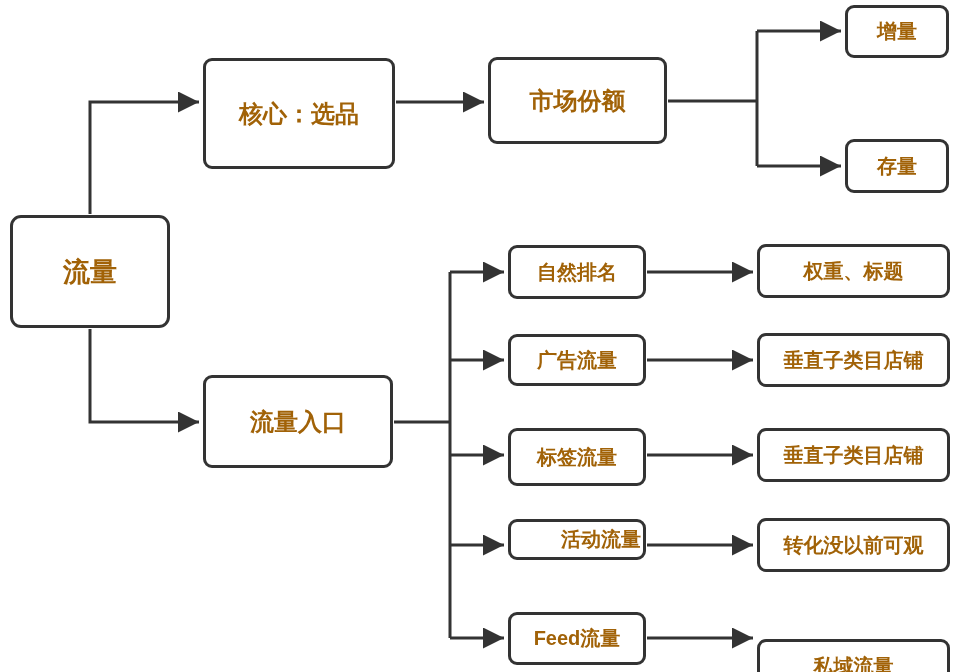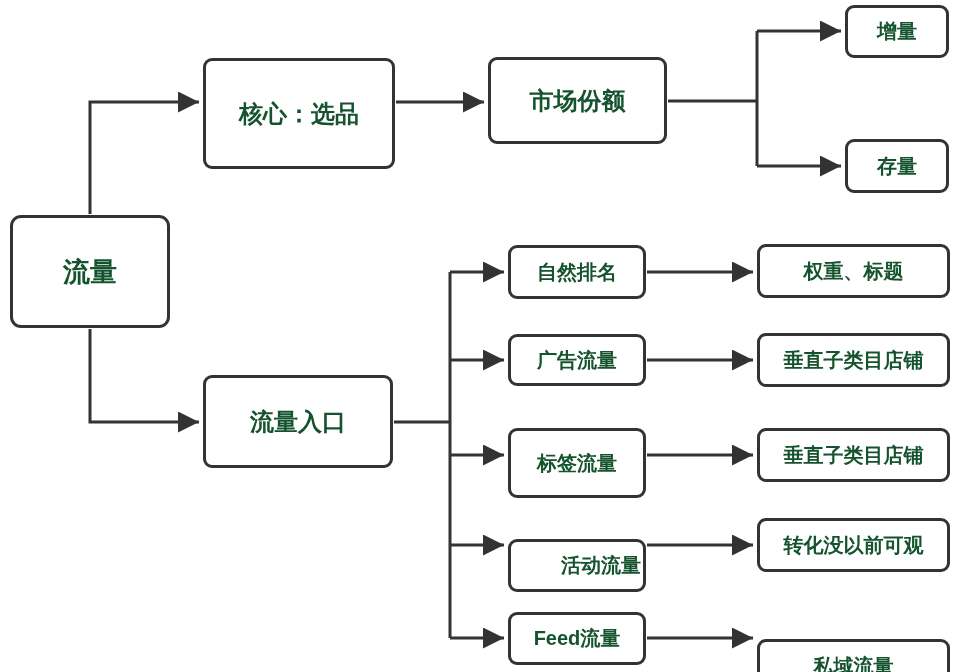--- a/index.html
+++ b/index.html
@@ -24,35 +24,35 @@
   }
   .node {
     position: absolute;
     box-sizing: border-box;
     background: #ffffff;
     border: 3px solid #333333;
     border-radius: 9px;
     display: flex;
     align-items: center;
     justify-content: center;
-    color: #14532d;
+    color: #a16207;
     font-weight: 700;
     text-align: center;
     white-space: nowrap;
   }
   .node-root      { left: 10px;  top: 215px; width: 160px; height: 113px; font-size: 27px; border-radius: 11px; }
   .node-core      { left: 203px; top: 58px;  width: 192px; height: 111px;  font-size: 24px; }
   .node-market    { left: 488px; top: 57px;  width: 179px; height: 87px;  font-size: 24px; }
   .node-increment { left: 845px; top: 5px;   width: 104px; height: 53px;  font-size: 20px; }
   .node-stock     { left: 845px; top: 139px; width: 104px; height: 54px;  font-size: 20px; }
   .node-entry     { left: 203px; top: 375px; width: 190px; height: 93px;  font-size: 24px; }
   .node-natural   { left: 508px; top: 245px; width: 138px; height: 54px;  font-size: 20px; }
   .node-ad        { left: 508px; top: 334px; width: 138px; height: 52px;  font-size: 20px; }
-  .node-tag       { left: 508px; top: 428px; width: 138px; height: 70px;  font-size: 20px; }
-  .node-activity  { left: 508px; top: 539px; width: 138px; height: 53px;  font-size: 20px; padding-left: 48px; }
+  .node-tag       { left: 508px; top: 428px; width: 138px; height: 58px;  font-size: 20px; }
+  .node-activity  { left: 508px; top: 519px; width: 138px; height: 41px;  font-size: 20px; padding-left: 48px; }
   .node-feed      { left: 508px; top: 612px; width: 138px; height: 53px;  font-size: 20px; }
   .node-weight    { left: 757px; top: 244px; width: 193px; height: 54px;  font-size: 20px; }
   .node-onsite    { left: 757px; top: 333px; width: 193px; height: 54px;  font-size: 20px; }
   .node-vertical  { left: 757px; top: 428px; width: 193px; height: 54px;  font-size: 20px; }
   .node-conv      { left: 757px; top: 518px; width: 193px; height: 54px;  font-size: 20px; }
   .node-private   { left: 757px; top: 611px; width: 193px; height: 54px;  font-size: 20px; margin-top: 28px; }
   .edge {
     fill: none;
     stroke: #333333;
     stroke-width: 3;

